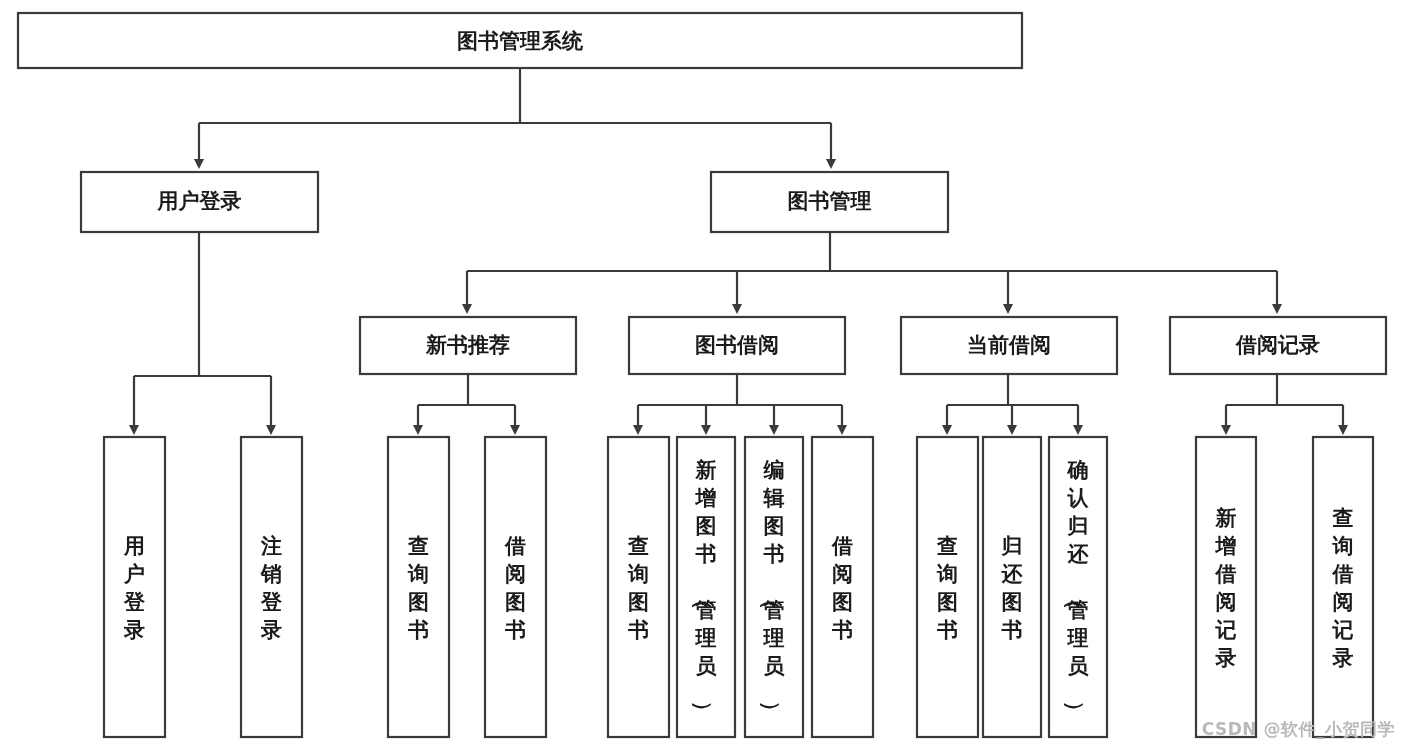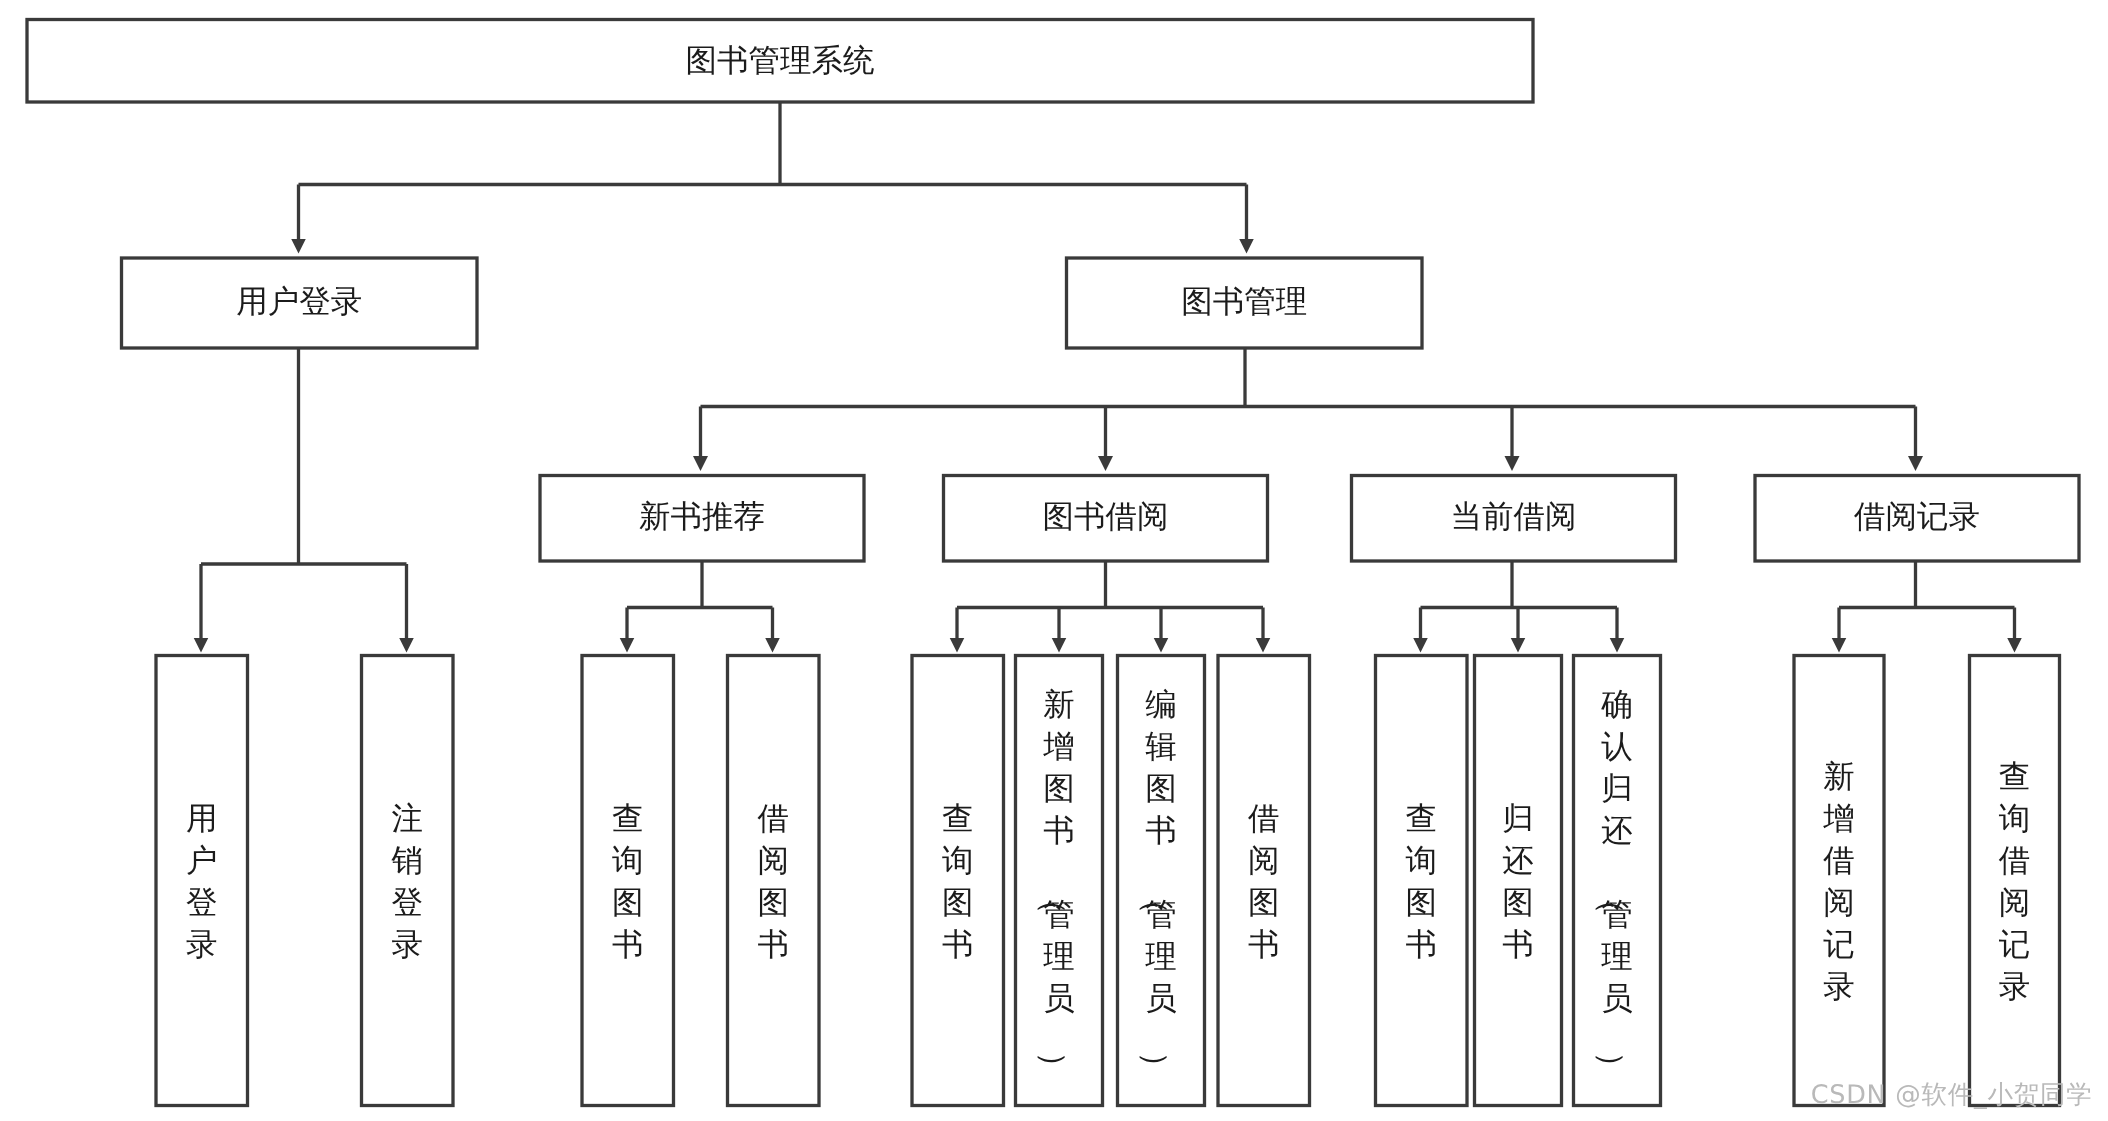--- a/index.html
+++ b/index.html
@@ -12,20 +12,21 @@
     height: 747px;
     font-family: "DejaVu Sans", "Liberation Sans", sans-serif;
     overflow: hidden;
     position: relative;
   }
   #diagram-root {
     position: relative;
     width: 1405px;
     height: 747px;
     background: #ffffff;
+    font-weight: bold;
   }
   svg.flow {
     position: absolute;
     left: 0;
     top: 0;
     width: 1405px;
     height: 747px;
     display: block;
   }
   .node-box {

